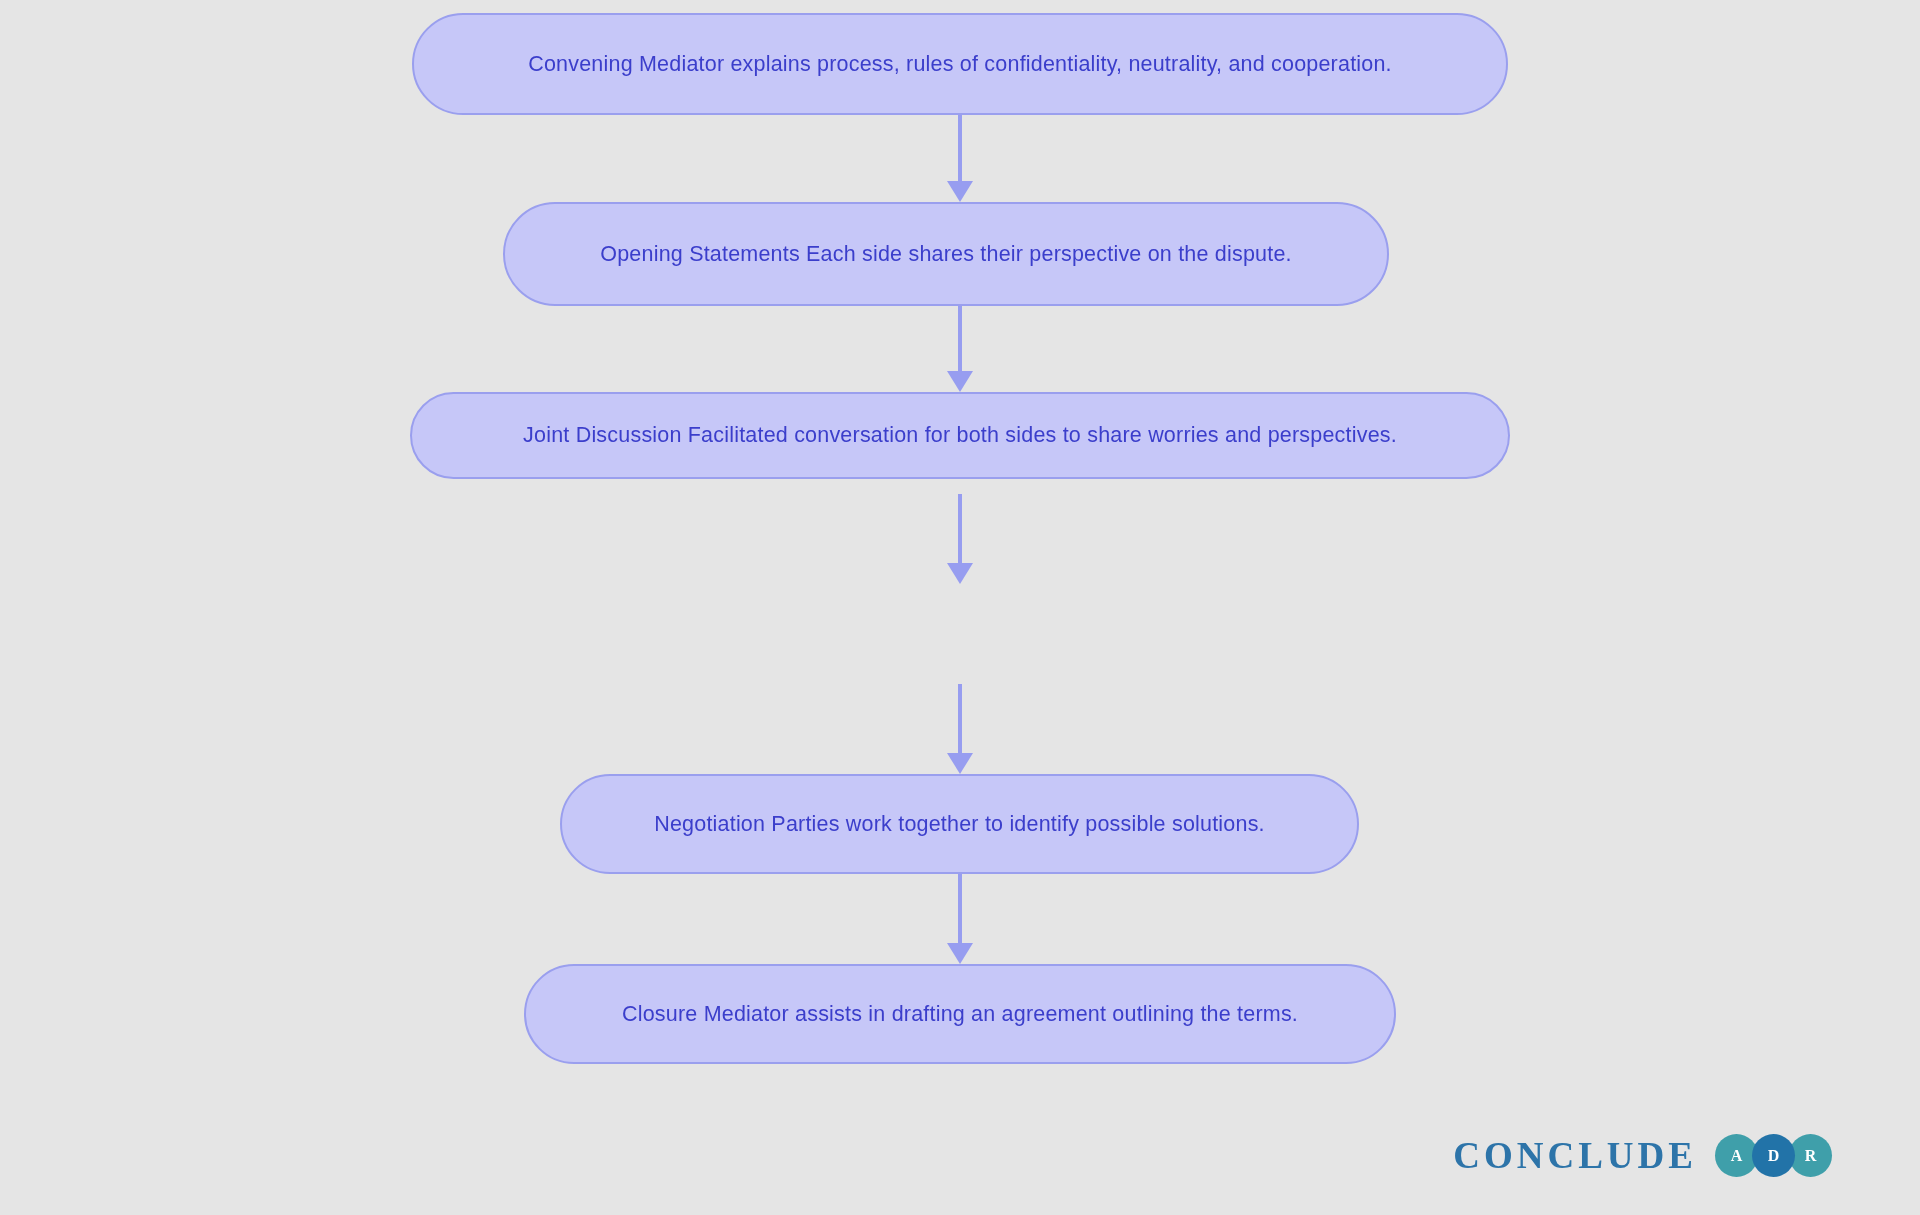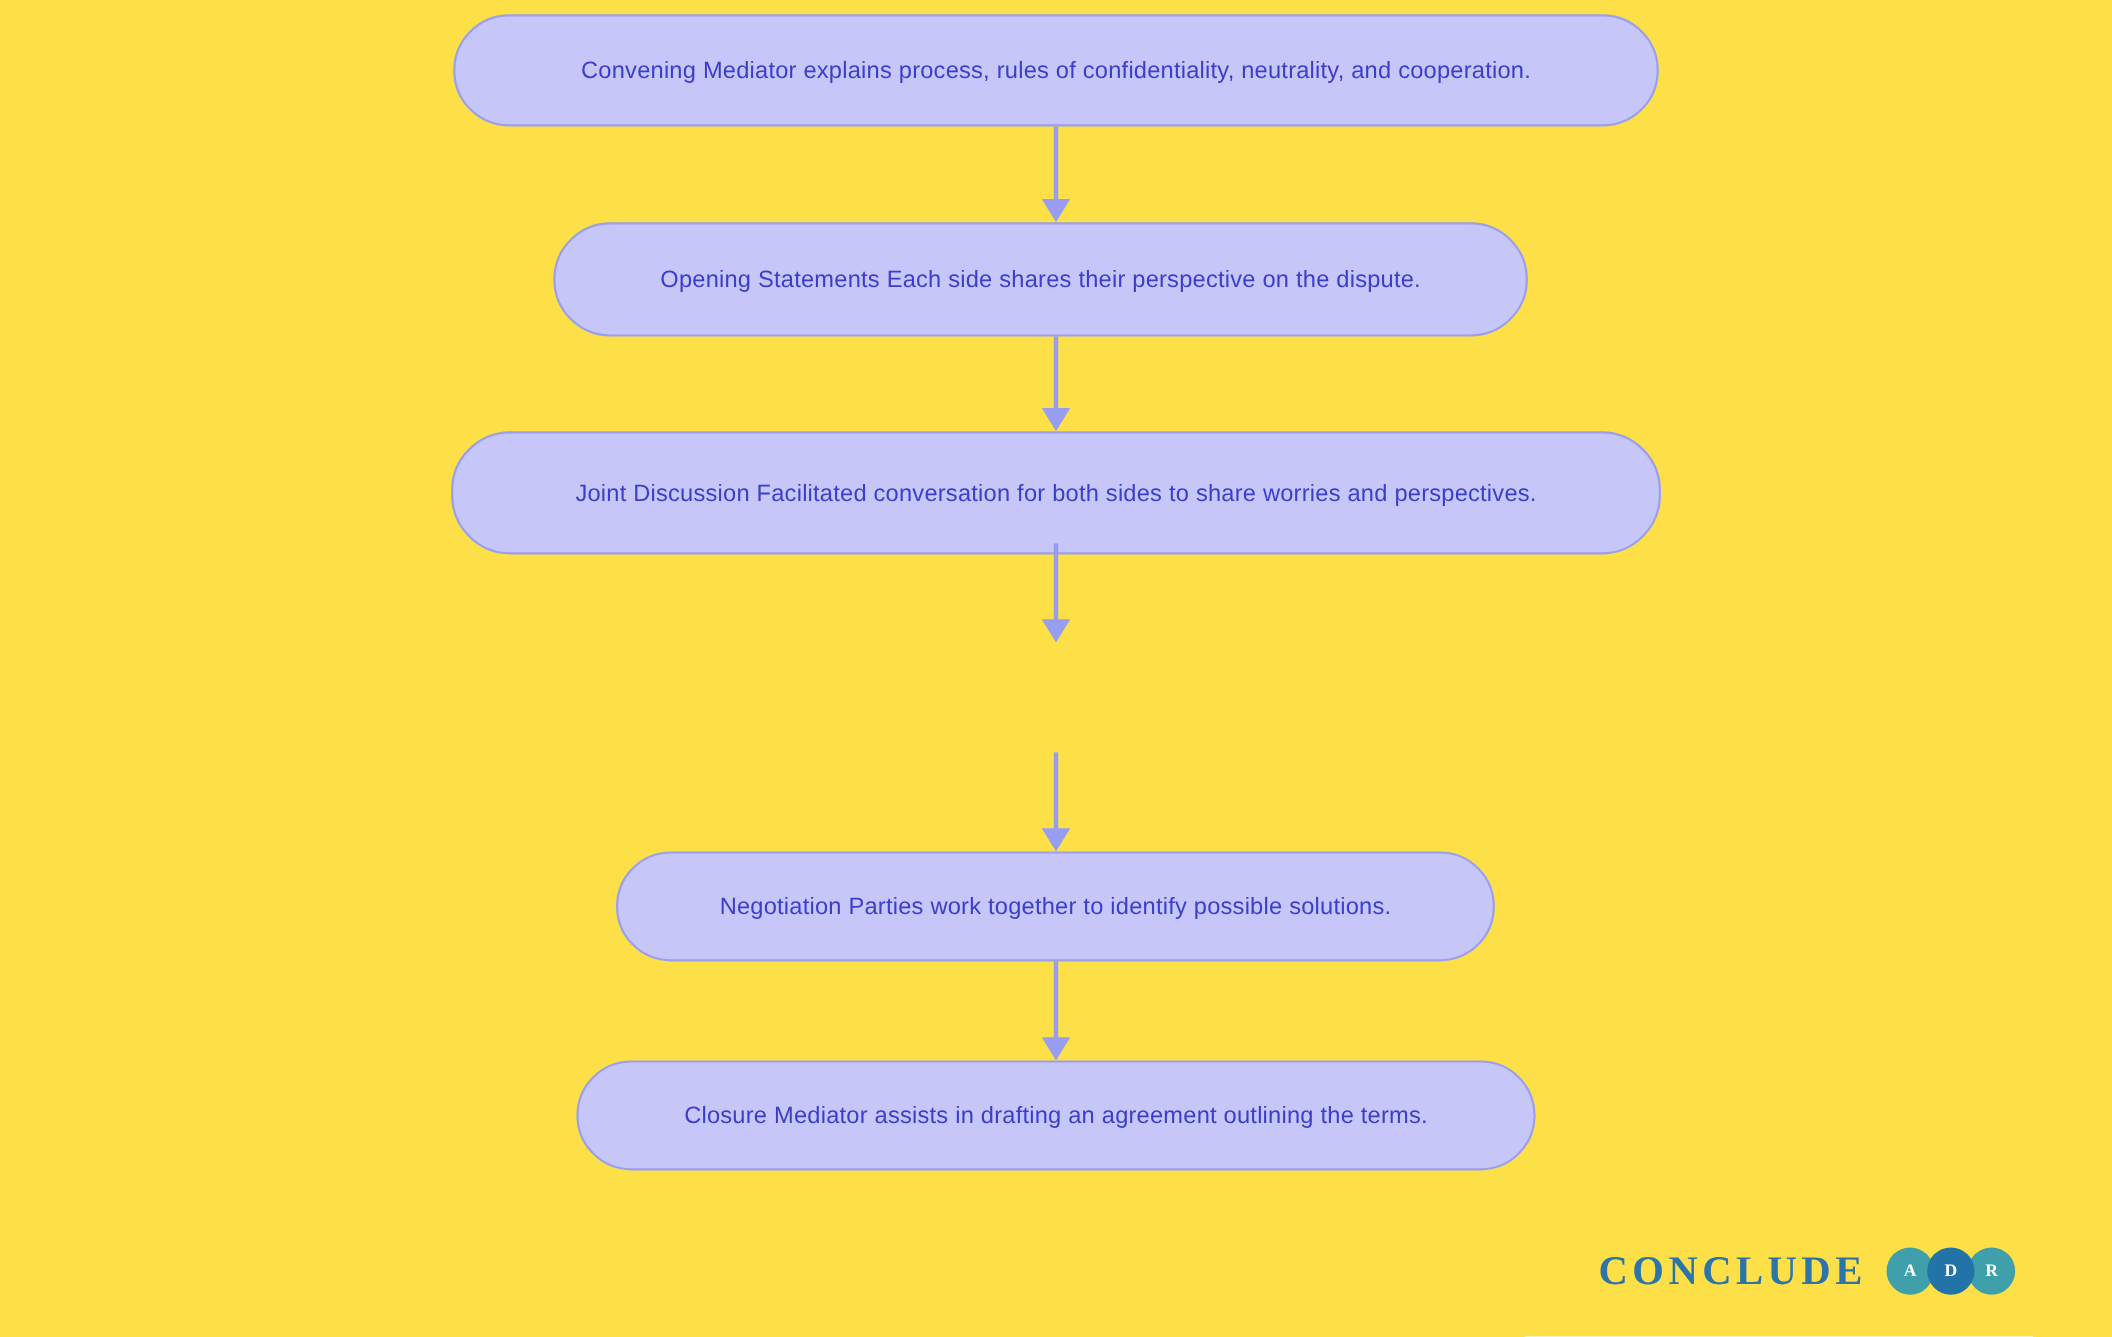--- a/index.html
+++ b/index.html
@@ -8,40 +8,40 @@
     --node-text:#3b3ecb;
     --arrow:#979df0;
     --wordmark:#2d74a9;
     --teal:#3f9faa;
     --blue:#2273a8;
   }
   html,body{margin:0;padding:0;background:#ffffff;}
   .canvas{
     position:relative;
     width:1920px;height:1215px;
-    background:#fde047;
+    background:#e5e5e5;
     overflow:hidden;
     font-family:"Liberation Sans", sans-serif;
   }
   .node{
     position:absolute;
     box-sizing:border-box;
     background:var(--node-fill);
     border:2px solid var(--node-border);
     border-radius:54px;
     display:flex;align-items:center;justify-content:center;
     text-align:center;
     color:var(--node-text);
     font-size:21.5px;
     letter-spacing:0.2px;
     padding:0 40px;
   }
   .n1{left:412px;top:13px;width:1096px;height:102px;}
   .n2{left:503px;top:202px;width:886px;height:104px;}
-  .n3{left:410px;top:392px;width:1100px;height:112px;}
+  .n3{left:410px;top:392px;width:1100px;height:87px;}
   .n4{left:407px;top:584px;width:1105px;height:100px;}
   .n5{left:560px;top:774px;width:799px;height:100px;}
   .n6{left:524px;top:964px;width:872px;height:100px;}
   .arrow{
     position:absolute;
     left:960px;
     width:28px;
     transform:translateX(-50%);
   }
   .a1{top:115px;height:87px;}

